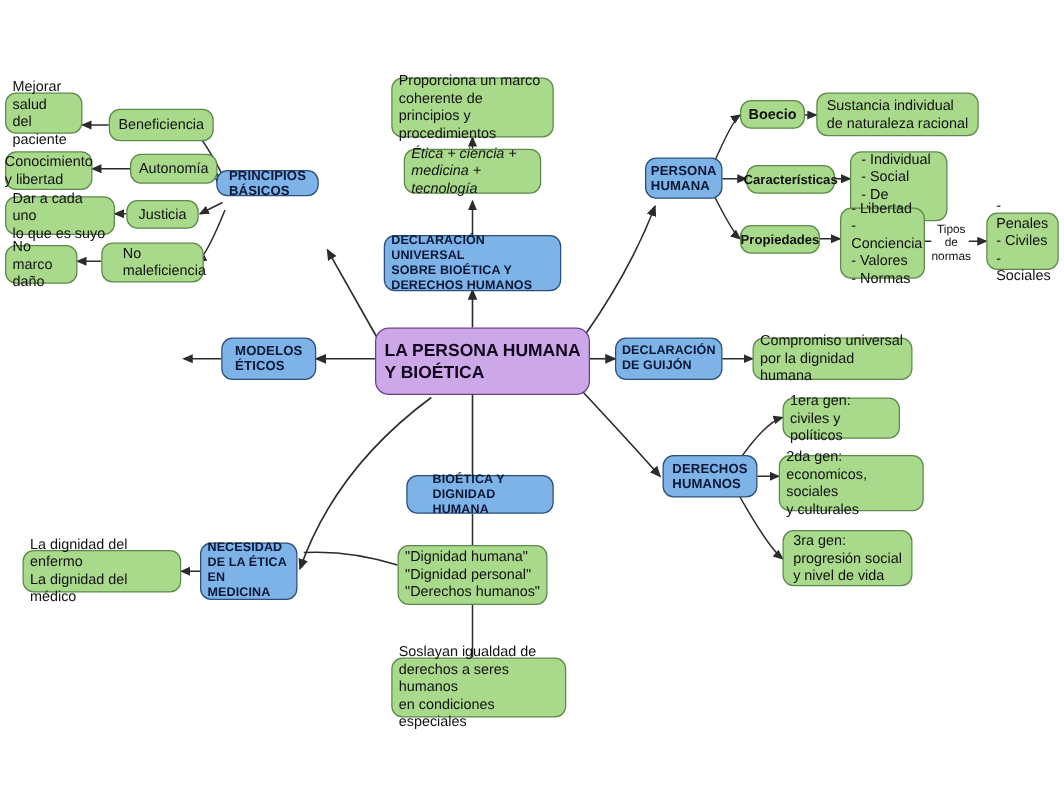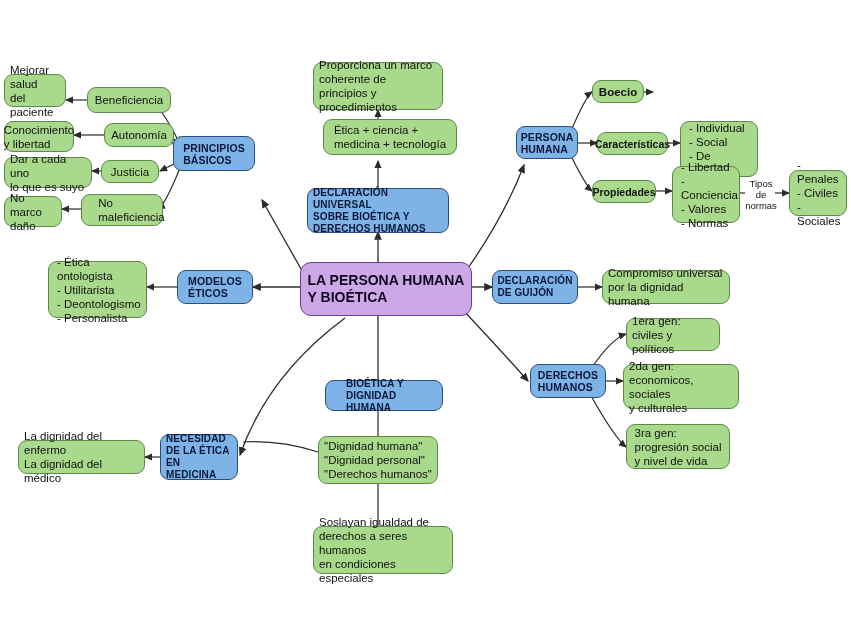--- a/index.html
+++ b/index.html
@@ -147,21 +147,21 @@
 
       <path d="M160,457 L145,457"></path>
 
       <path d="M318,452 Q280,440 243,442" marker-end="none"></path>
     </g>
   </svg>
 
   <div class="node purple" style="left:300px; top:262px; width:172px; height:54px;">LA PERSONA HUMANA
 Y BIOÉTICA</div>
 
-  <div class="node blue" style="left:173px; top:136px; width:82px; height:35px; font-size:10.5px; line-height:12px;">PRINCIPIOS
+  <div class="node blue" style="left:173px; top:136px; width:82px; height:21px; font-size:10.5px; line-height:12px;">PRINCIPIOS
 BÁSICOS</div>
 
   <div class="node green" style="left:87px; top:87px; width:84px; height:26px;">Beneficiencia</div>
   <div class="node green" style="left:4px; top:74px; width:62px; height:33px;">Mejorar salud
 del paciente</div>
 
   <div class="node green" style="left:104px; top:123px; width:70px; height:24px;">Autonomía</div>
   <div class="node green" style="left:4px; top:121px; width:70px; height:31px;">Conocimiento
 y libertad</div>
 
@@ -170,54 +170,52 @@
 lo que es suyo</div>
 
   <div class="node green" style="left:81px; top:194px; width:82px; height:32px;padding-left:24px;">No
 maleficiencia</div>
   <div class="node green" style="left:4px; top:196px; width:58px; height:31px;">No marco
 daño</div>
 
   <div class="node blue" style="left:307px; top:188px; width:142px; height:45px; font-size:10px; line-height:12px;">DECLARACIÓN UNIVERSAL
 SOBRE BIOÉTICA Y
 DERECHOS HUMANOS</div>
-  <div class="node green" style="left:323px; top:119px; width:134px; height:36px;">Ética + ciencia +
+  <div class="node green" style="left:323px; top:119px; width:110px; height:36px;font-style:italic;">Ética + ciencia +
 medicina + tecnología</div>
   <div class="node green" style="left:313px; top:62px; width:130px; height:48px;">Proporciona un marco
 coherente de
 principios y procedimientos</div>
 
   <div class="node blue" style="left:516px; top:126px; width:62px; height:33px; font-size:10.5px; line-height:12px;">PERSONA
 HUMANA</div>
 
   <div class="node green" style="left:592px; top:80px; width:52px; height:23px; font-weight:bold;">Boecio</div>
+  <div class="node green" style="left:653px; top:74px; width:130px; height:35px;">Sustancia individual
+de naturaleza racional</div>
 
   <div class="node green" style="left:597px; top:132px; width:71px; height:23px; font-weight:bold; font-size:10.5px;">Características</div>
   <div class="node green left" style="left:680px; top:121px; width:78px; height:56px; padding-left:8px;">- Individual
 - Social
 - De derecho</div>
 
   <div class="node green" style="left:592px; top:180px; width:64px; height:23px; font-weight:bold; font-size:10.5px;">Propiedades</div>
   <div class="node green left" style="left:672px; top:166px; width:68px; height:57px; padding-left:8px;">- Libertad
 - Conciencia
 - Valores
 - Normas</div>
   <div class="plainlabel" style="left:744px; top:177px; width:34px; height:34px;">Tipos
 de
 normas</div>
   <div class="node green left" style="left:789px; top:170px; width:58px; height:46px; padding-left:7px;">- Penales
 - Civiles
 - Sociales</div>
 
   <div class="node blue" style="left:177px; top:270px; width:76px; height:34px; font-size:10.5px; line-height:12px;">MODELOS
 ÉTICOS</div>
-  <div class="node green left" style="left:48px; top:261px; width:99px; height:57px; padding-left:8px;">- Ética ontologista
-- Utilitarista
-- Deontologismo
-- Personalista</div>
 
   <div class="node blue" style="left:492px; top:270px; width:86px; height:34px; font-size:10px; line-height:12px;">DECLARACIÓN
 DE GUIJÓN</div>
   <div class="node green" style="left:602px; top:270px; width:128px; height:34px;">Compromiso universal
 por la dignidad humana</div>
 
   <div class="node blue" style="left:530px; top:364px; width:76px; height:34px; font-size:10.5px; line-height:12px;">DERECHOS
 HUMANOS</div>
   <div class="node green" style="left:626px; top:318px; width:94px; height:33px;">1era gen:
 civiles y políticos</div>

